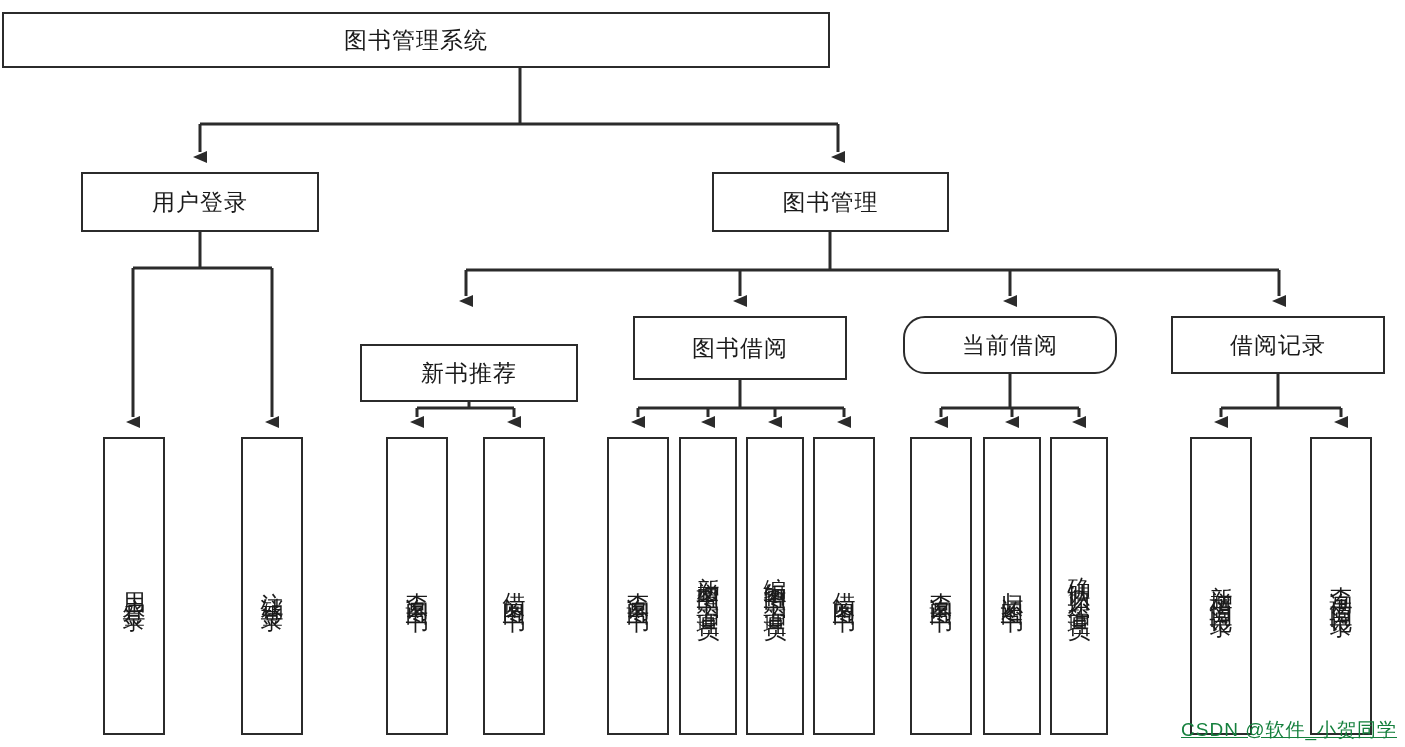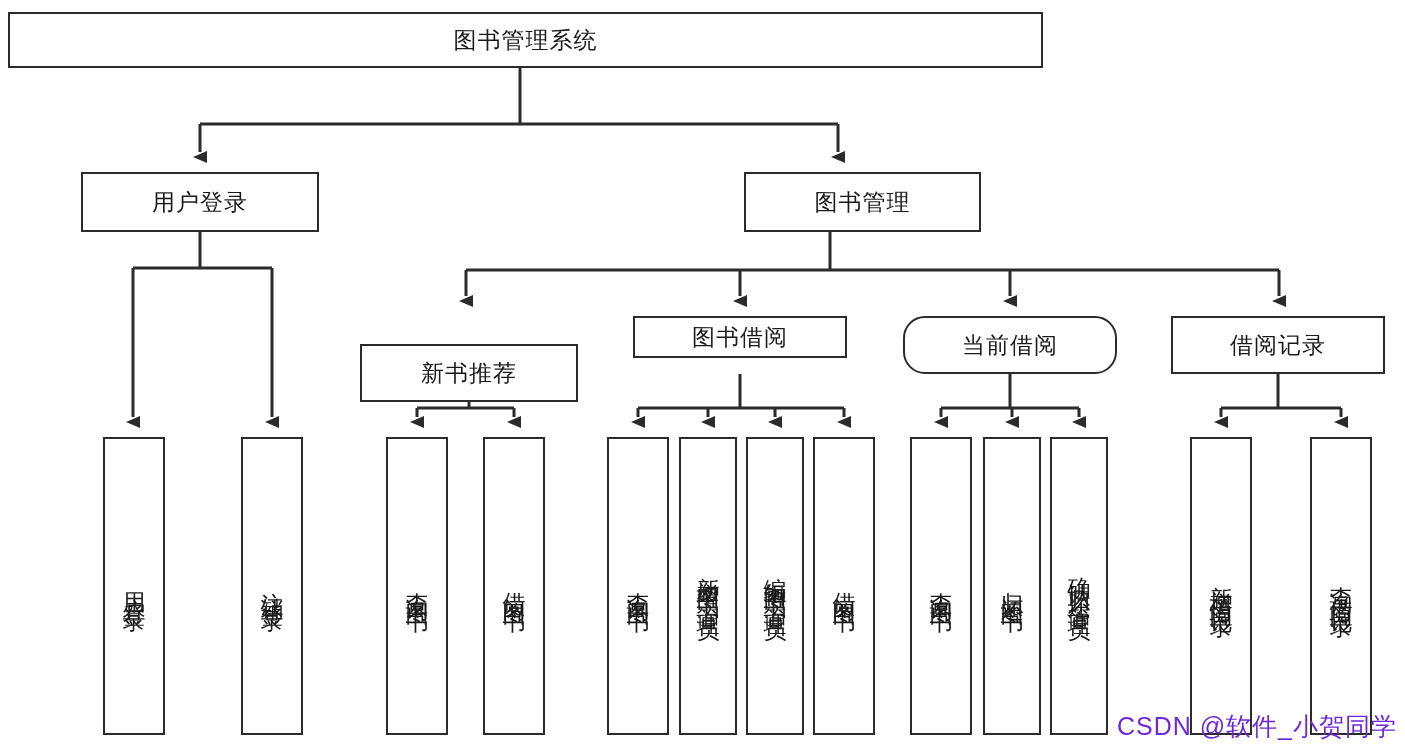--- a/index.html
+++ b/index.html
@@ -37,25 +37,26 @@
   }
   .node.v span{
     writing-mode:vertical-rl;
     text-orientation:upright;
     white-space:nowrap;
   }
   .watermark{
     position:absolute;
     right:8px;
     bottom:4px;
-    font-size:25px;
-    color:#6d28d9;
+    font-size:19px;
+    color:#15803d;
     letter-spacing:1px;
     white-space:nowrap;
     pointer-events:none;
+    text-decoration:underline;
   }
 </style>
 </head>
 <body>
 
 <svg id="diagram" viewBox="0 0 1405 747" width="1405" height="747" xmlns="http://www.w3.org/2000/svg">
   <defs>
     <marker id="arrow" markerWidth="12" markerHeight="14" refX="1" refY="7" orient="auto" markerUnits="userSpaceOnUse">
       <path d="M0,0 L12,0 L6,14 Z" fill="#2b2b2b"></path>
     </marker>
@@ -97,43 +98,43 @@
     <path d="M1012,408 L1012,417" marker-end="url(#arrow)"></path>
     <path d="M1079,408 L1079,417" marker-end="url(#arrow)"></path>
 
     <path d="M1278,374 L1278,408"></path>
     <path d="M1221,408 L1341,408"></path>
     <path d="M1221,408 L1221,417" marker-end="url(#arrow)"></path>
     <path d="M1341,408 L1341,417" marker-end="url(#arrow)"></path>
   </g>
 </svg>
 
-<div class="node h" style="left:8px;top:12px;width:1035px;height:56px;">
+<div class="node h" style="left:2px;top:12px;width:828px;height:56px;">
   <span>图书管理系统</span>
 </div>
 
 <div class="node h" style="left:81px;top:172px;width:238px;height:60px;">
   <span>用户登录</span>
 </div>
 
-<div class="node h" style="left:744px;top:172px;width:237px;height:60px;">
+<div class="node h" style="left:712px;top:172px;width:237px;height:60px;">
   <span>图书管理</span>
 </div>
 
 <div class="node v" style="left:103px;top:437px;width:62px;height:298px;">
   <span>用户登录</span>
 </div>
 <div class="node v" style="left:241px;top:437px;width:62px;height:298px;">
   <span>注销登录</span>
 </div>
 
 <div class="node h" style="left:360px;top:316px;width:218px;height:58px;margin-top:28px;">
   <span>新书推荐</span>
 </div>
-<div class="node h" style="left:633px;top:316px;width:214px;height:42px;">
+<div class="node h" style="left:633px;top:316px;width:214px;height:64px;">
   <span>图书借阅</span>
 </div>
 <div class="node h" style="left:903px;top:316px;width:214px;height:58px;border-radius:22px;">
   <span>当前借阅</span>
 </div>
 <div class="node h" style="left:1171px;top:316px;width:214px;height:58px;">
   <span>借阅记录</span>
 </div>
 
 <div class="node v" style="left:386px;top:437px;width:62px;height:298px;">

